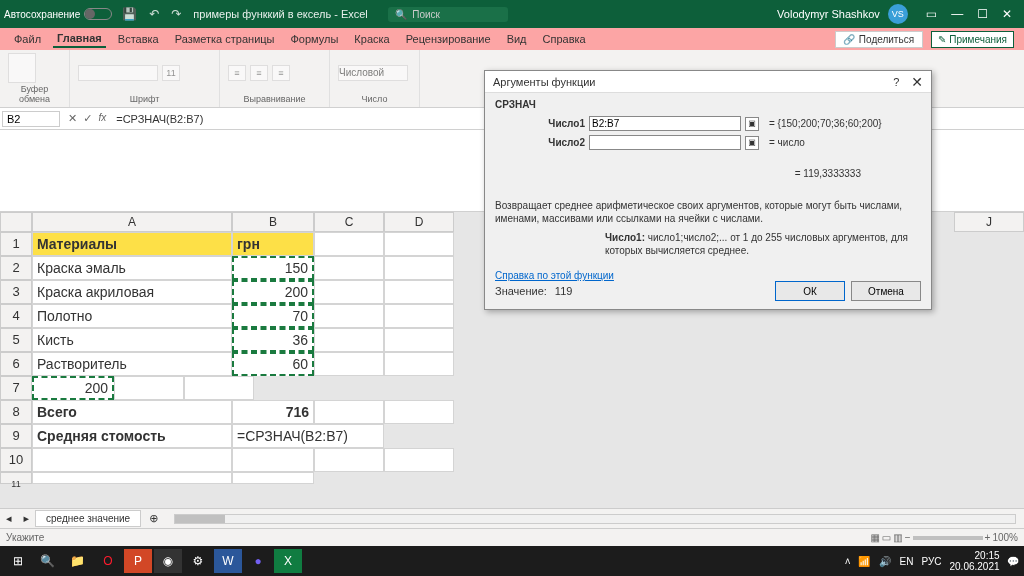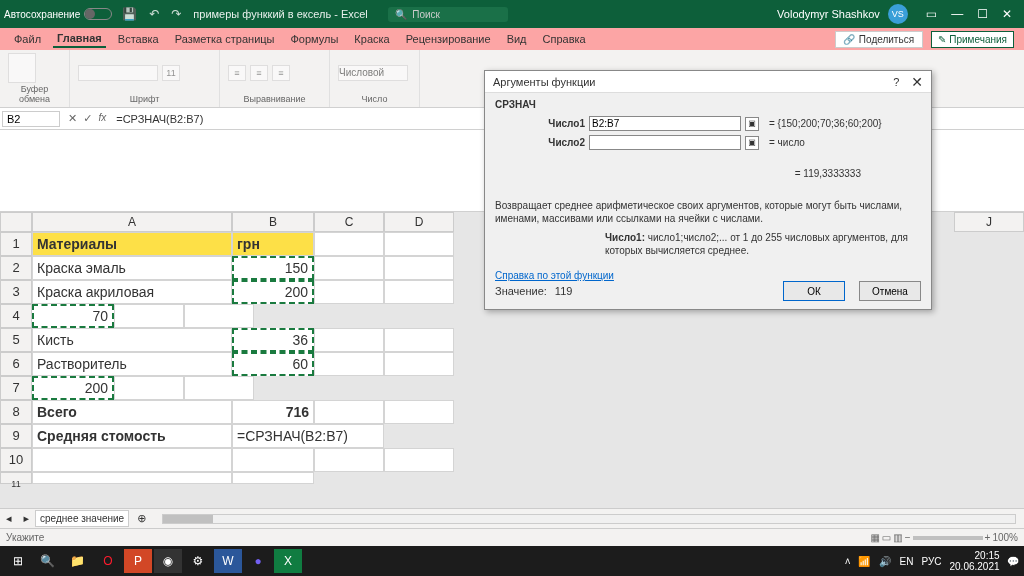--- a/index.html
+++ b/index.html
@@ -41,21 +41,21 @@
 .colcell{border:1px solid #ccc;background:#f3f2f1;text-align:center;font-size:12px;line-height:18px}
 .colA{width:200px}.colB{width:82px}.colC{width:70px}.colD{width:70px}.colRest{width:70px}
 .gridrow{display:flex;height:24px}
 .rowhdr{width:32px;border:1px solid #ccc;background:#f3f2f1;text-align:center;font-size:13px;line-height:22px}
 .cell{border:1px solid #d4d4d4;background:#fff;padding:0 4px;font-size:14px;display:flex;align-items:center}
 .cell.rt{justify-content:flex-end}
 .cell.hdr{background:#fde047;font-weight:700}
 .cell.bold{font-weight:700}
 .marching{border:2px dashed #1a7a3f!important}
 .sheettabs{height:20px;background:#f3f2f1;display:flex;align-items:center;border-top:1px solid #ccc}
-.sheettab{padding:2px 4px;font-size:10px;border:1px solid #ccc;background:#fff}
+.sheettab{padding:2px 10px;font-size:10px;border:1px solid #ccc;background:#fff}
 .scrollh{flex:1;height:10px;background:#f0f0f0;border:1px solid #ccc;margin:0 8px;position:relative}
 .scrollh::before{content:'';position:absolute;left:0;width:50px;height:100%;background:#c0c0c0}
 .statusbar{height:18px;background:#f3f2f1;border-top:1px solid #ccc;display:flex;align-items:center;font-size:10px;padding:0 6px;color:#666}
 .statusbar .spacer{flex:1}
 .zoom{display:flex;gap:2px;align-items:center}
 .zoombar{width:70px;height:4px;background:#c0c0c0}
 .taskbar{height:30px;background:#1c1c1c;display:flex;align-items:center;padding:0 4px;gap:2px}
 .tb-icon{width:28px;height:24px;display:flex;align-items:center;justify-content:center;font-size:12px;color:#fff}
 .tb-excel{background:#107c41}
 .tb-word{background:#2b579a}
@@ -72,21 +72,21 @@
 .funcname{font-weight:700;margin-bottom:6px}
 .argrow{display:flex;align-items:center;gap:4px;margin-bottom:4px}
 .argrow .albl{width:90px;text-align:right;font-weight:700}
 .argrow input{width:152px;border:1px solid #888;padding:1px 2px;font-size:10px}
 .argrow .refbtn{width:14px;height:14px;border:1px solid #888;background:#fff;font-size:8px;display:flex;align-items:center;justify-content:center}
 .argrow .preview{margin-left:6px;font-size:10px}
 .desc{margin-top:20px;font-size:10px;line-height:13px}
 .help-link{color:#0066cc;text-decoration:underline;font-size:10px;cursor:pointer}
 .dialog-footer{position:absolute;bottom:8px;left:10px;right:10px;display:flex;align-items:center}
 .dialog-footer .spacer{flex:1}
-.dlg-btn{width:62px;height:20px;border:1px solid #888;background:#e8e8e8;font-size:10px;margin-left:14px;cursor:pointer}
+.dlg-btn{width:70px;height:20px;border:1px solid #888;background:#e8e8e8;font-size:10px;margin-left:6px;cursor:pointer}
 .dlg-btn.primary{border:1px solid #0066cc}
 </style>
 </head>
 <body>
 
 <div class="titlebar">
   <div class="autosave">
     <span>Автосохранение</span>
     <span class="toggle"></span>
   </div>
@@ -192,20 +192,21 @@
     </div>
   <div class="gridrow">
       <div class="rowhdr">3</div>
       <div class="cell colA">Краска акриловая</div>
       <div class="cell colB rt marching">200</div>
       <div class="cell colC"></div>
       <div class="cell colD"></div>
     </div>
   <div class="gridrow">
       <div class="rowhdr">4</div>
+      <div class="cell colA">Полотно</div>
       <div class="cell colB rt marching">70</div>
       <div class="cell colC"></div>
       <div class="cell colD"></div>
     </div>
   <div class="gridrow">
       <div class="rowhdr">5</div>
       <div class="cell colA">Кисть</div>
       <div class="cell colB rt marching">36</div>
       <div class="cell colC"></div>
       <div class="cell colD"></div>

